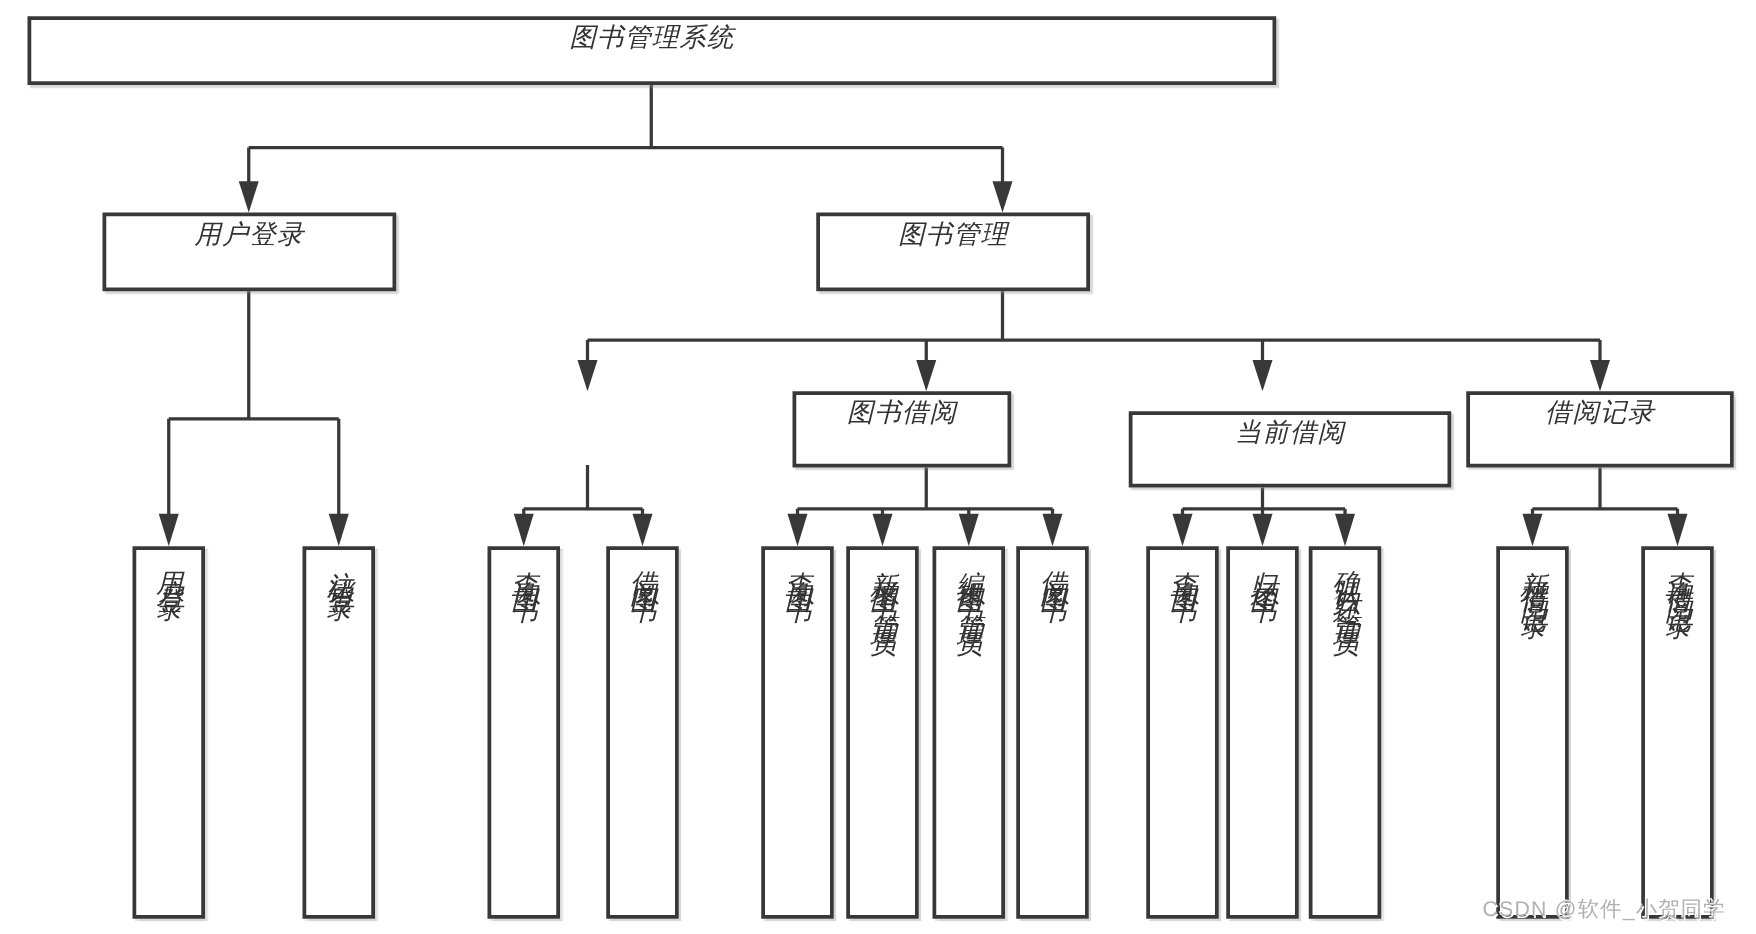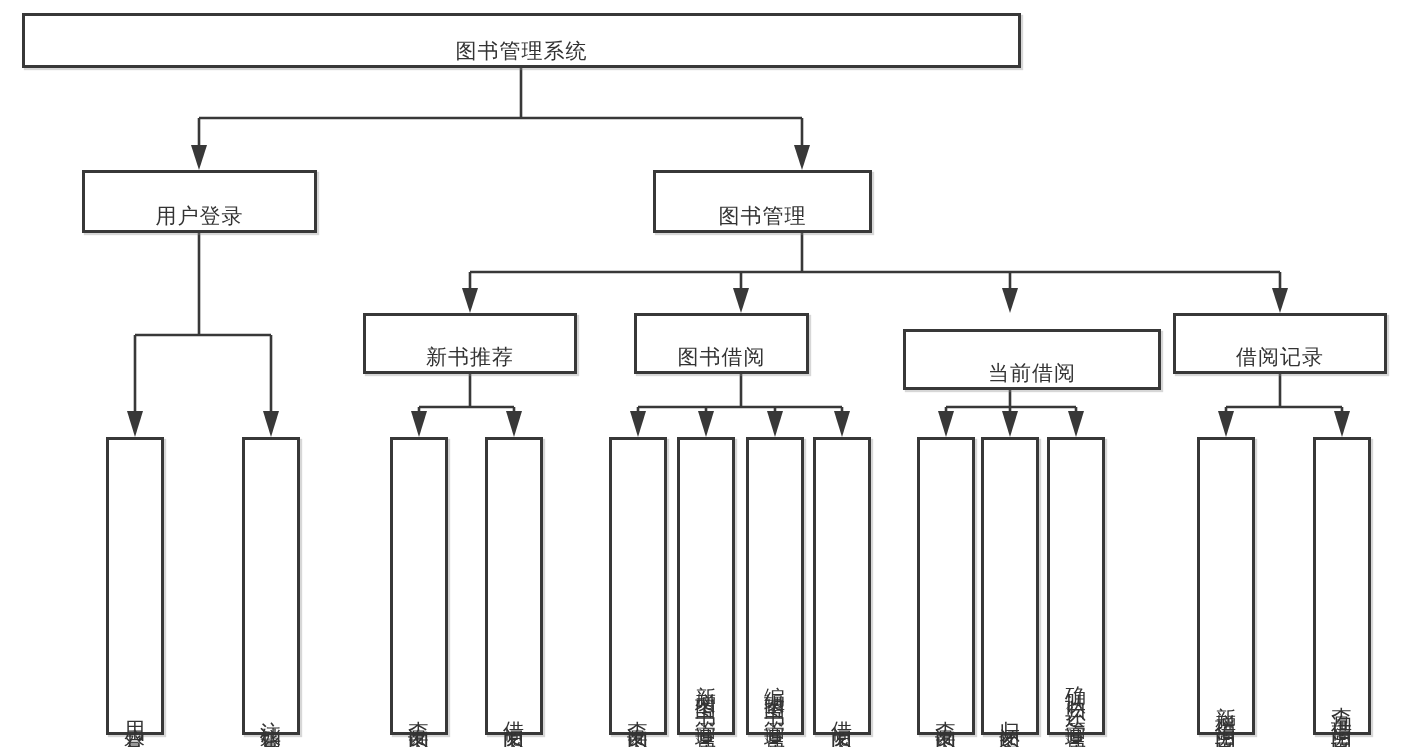--- a/index.html
+++ b/index.html
@@ -16,23 +16,24 @@
     left: 0; top: 0;
     width: 1405px; height: 747px;
   }
   .node {
     position: absolute;
     box-sizing: border-box;
     background: #ffffff;
     border: 3px solid #383838;
     box-shadow: 2px 2px 1px rgba(140,140,140,0.35);
     display: flex;
-    align-items: flex-end;
+    align-items: flex-start;
     justify-content: center;
     color: #333333;
+    font-style: italic;
   }
   .node .h-label {
     font-size: 21px;
     letter-spacing: 1px;
     white-space: nowrap;
   }
   .leaf .v-label {
     writing-mode: vertical-rl;
     text-orientation: mixed;
     font-size: 21px;
@@ -99,23 +100,20 @@
     <span class="h-label">图书管理系统</span>
   </div>
 
   <div class="node" style="left:82px; top:170px; width:235px; height:63px;">
     <span class="h-label">用户登录</span>
   </div>
   <div class="node" style="left:653px; top:170px; width:219px; height:63px;">
     <span class="h-label">图书管理</span>
   </div>
 
-  <div class="node" style="left:363px; top:313px; width:214px; height:61px;">
-    <span class="h-label">新书推荐</span>
-  </div>
   <div class="node" style="left:634px; top:313px; width:175px; height:61px;">
     <span class="h-label">图书借阅</span>
   </div>
   <div class="node" style="left:903px; top:329px; width:258px; height:61px;">
     <span class="h-label">当前借阅</span>
   </div>
   <div class="node" style="left:1173px; top:313px; width:214px; height:61px;">
     <span class="h-label">借阅记录</span>
   </div>
 
@@ -156,14 +154,15 @@
     <span class="v-label">确认归还（管理员）</span>
   </div>
 
   <div class="node leaf" style="left:1197px; top:437px; width:58px; height:298px;">
     <span class="v-label">新增借阅记录</span>
   </div>
   <div class="node leaf" style="left:1313px; top:437px; width:58px; height:298px;">
     <span class="v-label">查询借阅记录</span>
   </div>
 
+  <div class="watermark">CSDN @软件_小贺同学</div>
 
 </div>
 
 </body></html>

